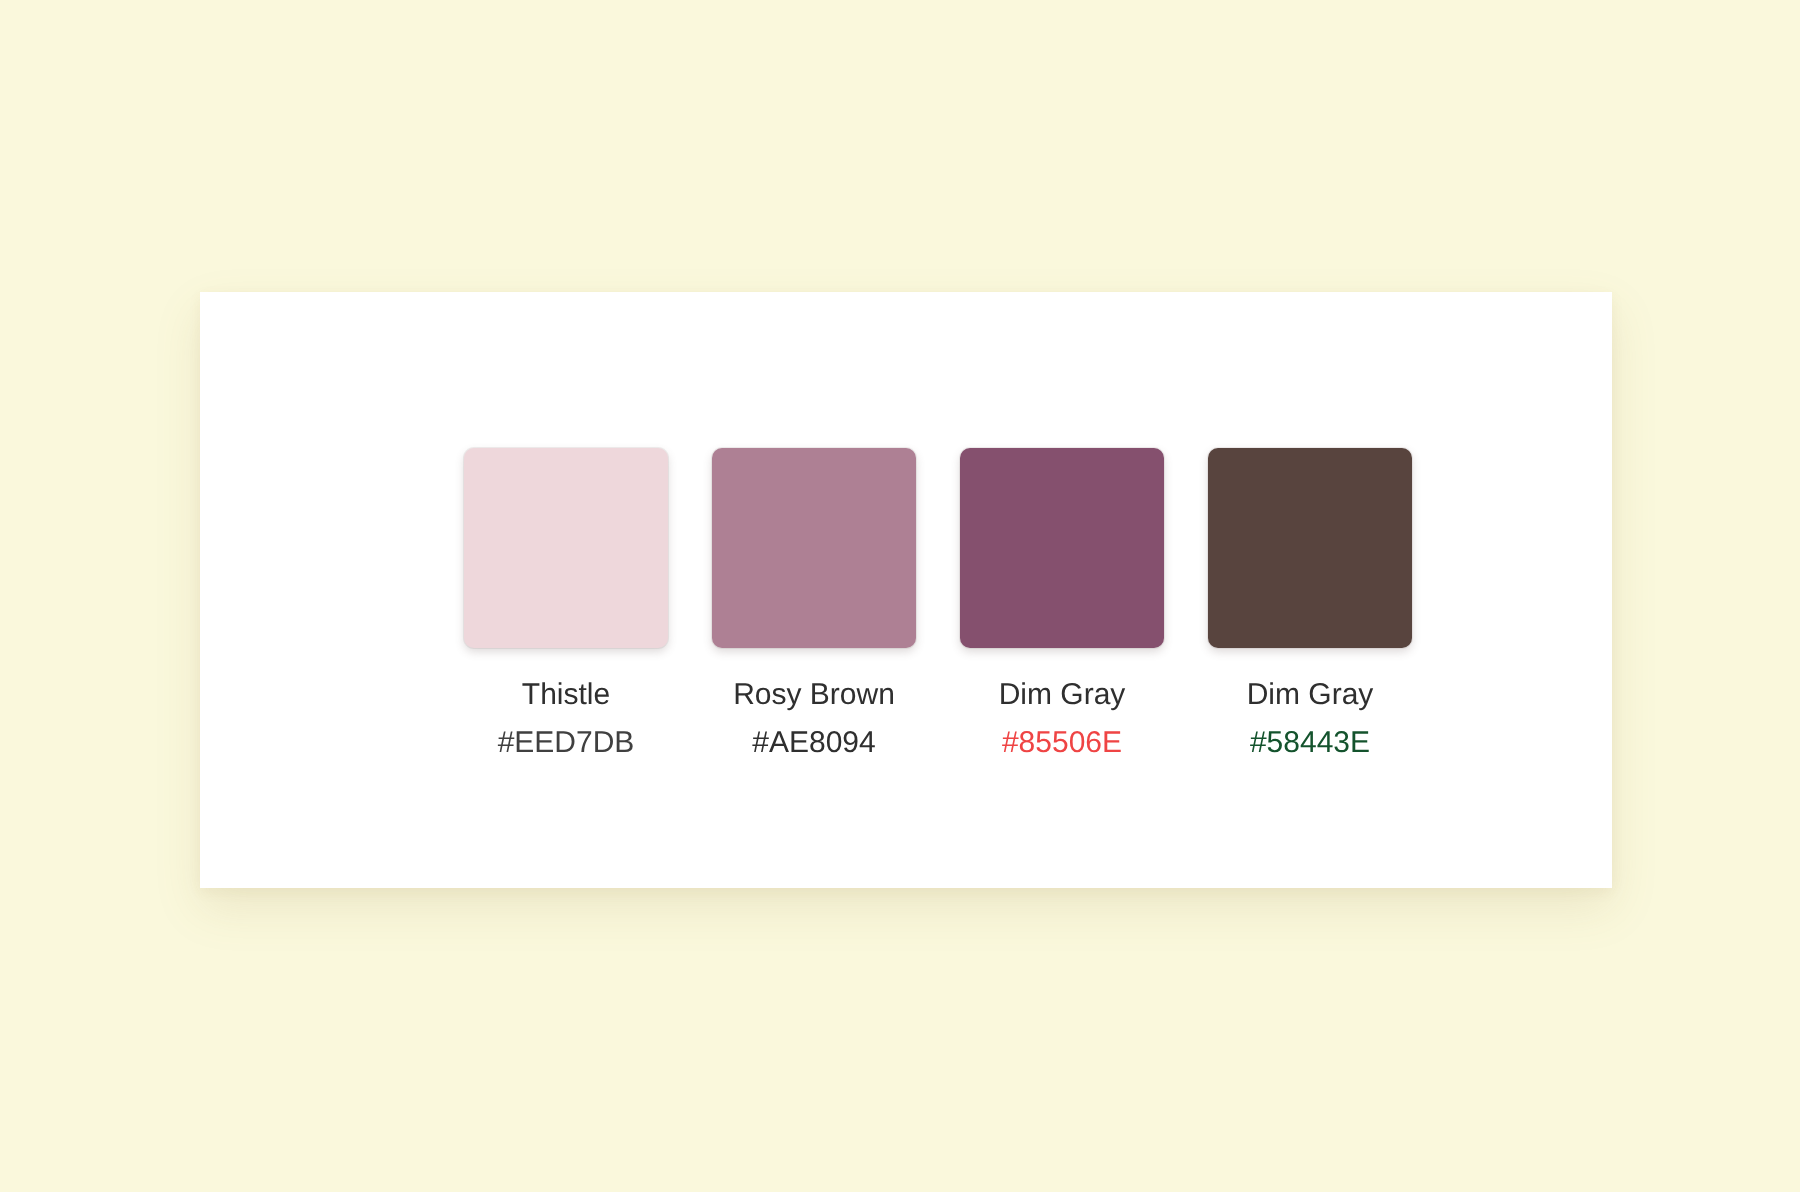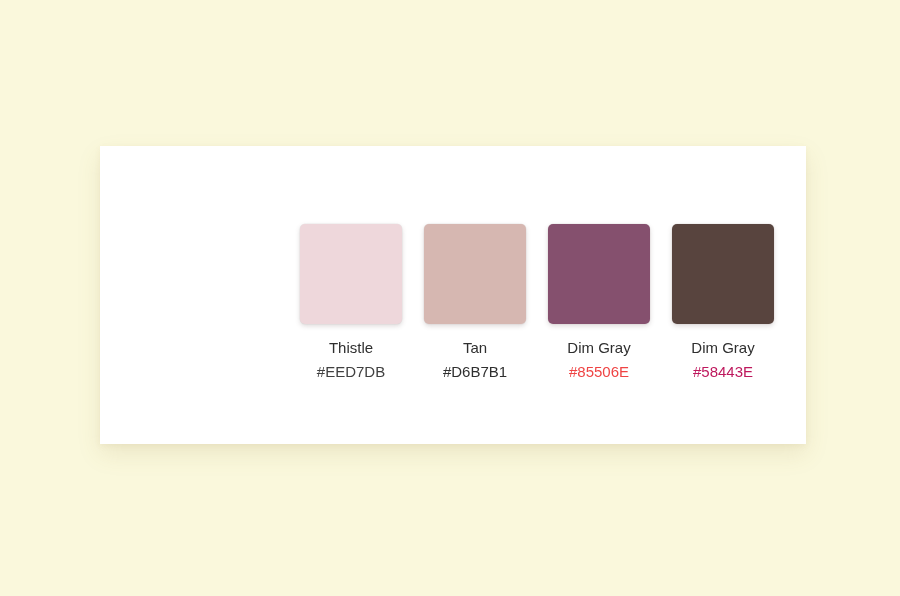--- a/index.html
+++ b/index.html
@@ -36,21 +36,21 @@
   }
 
   
   .swatch-row {
     position: absolute;
     left: 64px;
     top: 78px;
     width: 610px;
     height: 175px;
     display: flex;
-    justify-content: flex-end;
+    justify-content: center;
     align-items: flex-start;
   }
 
   .swatch-cell {
     width: 102px;
     margin-right: 22px;
     display: flex;
     flex-direction: column;
     align-items: center;
   }
@@ -93,34 +93,34 @@
   <div class="palette-card" style="background-color: rgb(255, 255, 255);">
 
     <div class="swatch-row">
 
       <div class="swatch-cell">
         <div class="swatch-chip" style="background-color: rgb(238, 215, 219);"></div>
         <div class="swatch-label" style="color: rgb(47, 47, 47);">Thistle</div>
         <div class="swatch-hex" style="color: #404040;">#EED7DB</div>
       </div>
 
+
       <div class="swatch-cell">
-        <div class="swatch-chip" style="background-color: rgb(214, 183, 177);"></div>
-        <div class="swatch-label" style="color: rgb(47, 47, 47);">Tan</div>
-        <div class="swatch-hex" style="color: rgb(47, 47, 47);">#D6B7B1</div>
+        <div class="swatch-chip" style="background-color: rgb(174, 128, 148);"></div>
+        <div class="swatch-label" style="color: rgb(47, 47, 47);">Rosy Brown</div>
+        <div class="swatch-hex" style="color: rgb(47, 47, 47);">#AE8094</div>
       </div>
-
 
       <div class="swatch-cell">
         <div class="swatch-chip" style="background-color: rgb(133, 80, 110);"></div>
         <div class="swatch-label" style="color: rgb(47, 47, 47);">Dim Gray</div>
         <div class="swatch-hex" style="color: #ef4444;">#85506E</div>
       </div>
 
       <div class="swatch-cell">
         <div class="swatch-chip" style="background-color: rgb(88, 68, 62);"></div>
         <div class="swatch-label" style="color: rgb(47, 47, 47);">Dim Gray</div>
-        <div class="swatch-hex" style="color: #be185d;">#58443E</div>
+        <div class="swatch-hex" style="color: #14532d;">#58443E</div>
       </div>
 
     </div>
   </div>
 </div>
 
 </body></html>

